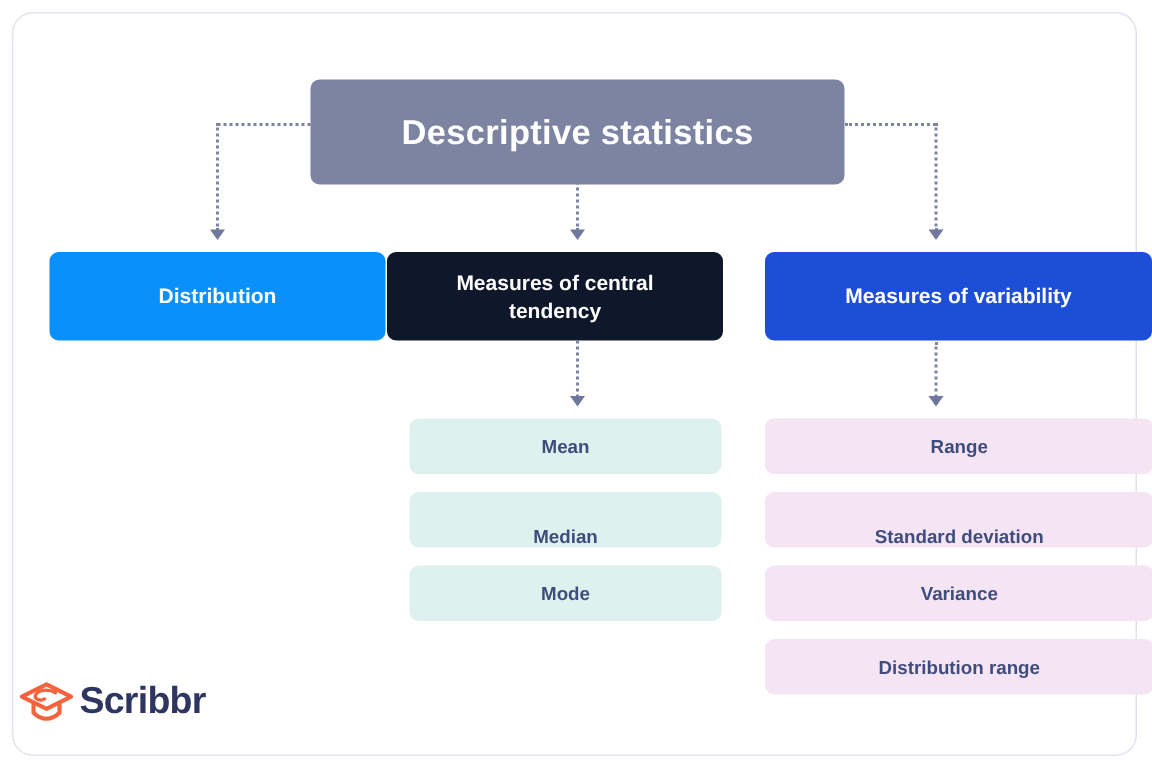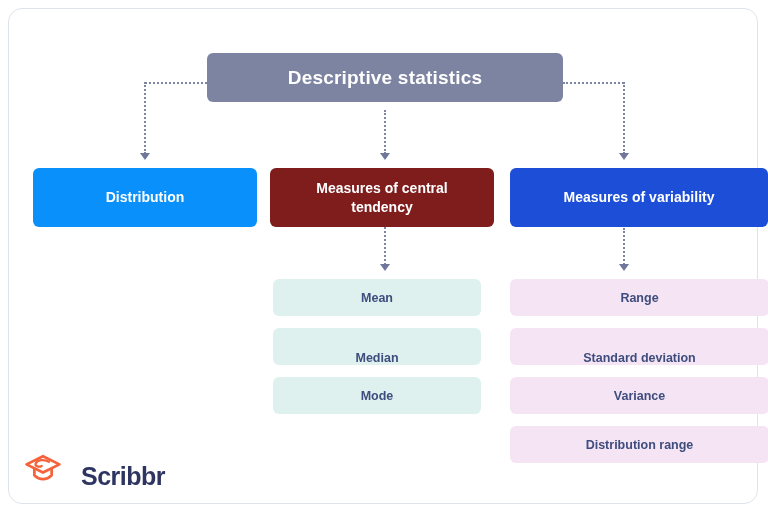--- a/index.html
+++ b/index.html
@@ -25,33 +25,33 @@
     display: flex;
     align-items: center;
     justify-content: center;
     text-align: center;
     box-sizing: border-box;
     border-radius: 6px;
     color: #ffffff;
     font-weight: bold;
   }
   .root-box {
-    left: 207px; top: 53px; width: 356px; height: 49px;
+    left: 207px; top: 53px; width: 356px; height: 70px;
     background: #7c84a2;
-    font-size: 19px;
+    font-size: 23px;
     letter-spacing: 0.2px;
   }
   .branch-box {
     top: 168px; height: 59px; width: 224px;
     font-size: 14px;
     line-height: 1.3;
     padding: 0 24px;
   }
   .branch-distribution { left: 33px;  background: #0a90fb; }
-  .branch-central     { left: 270px; background: #7f1d1d; }
+  .branch-central     { left: 258px; background: #0f172a; }
   .branch-variability { left: 510px; width: 258px; background: #1d4ed8; padding: 0 14px; }
   .leaf {
     height: 37px; width: 208px;
     border-radius: 6px;
     color: #3f4d7e;
     font-weight: bold;
     font-size: 12.5px;
   }
   .leaf-central { left: 273px; background: #def1ee; }
   .leaf-variability { left: 510px; width: 259px; background: #f4e4f4; }
@@ -69,24 +69,24 @@
   .arrow-down {
     position: absolute; width: 0; height: 0;
     border-left: 5px solid transparent;
     border-right: 5px solid transparent;
     border-top: 7px solid #6f779c;
   }
 
   
   .logo {
     position: absolute;
-    left: 24px; top: 453px;
+    left: 12px; top: 453px;
     display: flex;
-    align-items: flex-end;
-    gap: 19px;
+    align-items: flex-start;
+    gap: 3px;
   }
   .logo-text {
     color: #2e3561;
     font-size: 25px;
     font-weight: bold;
     letter-spacing: -0.5px;
   }
 </style>
 </head>
 <body>

